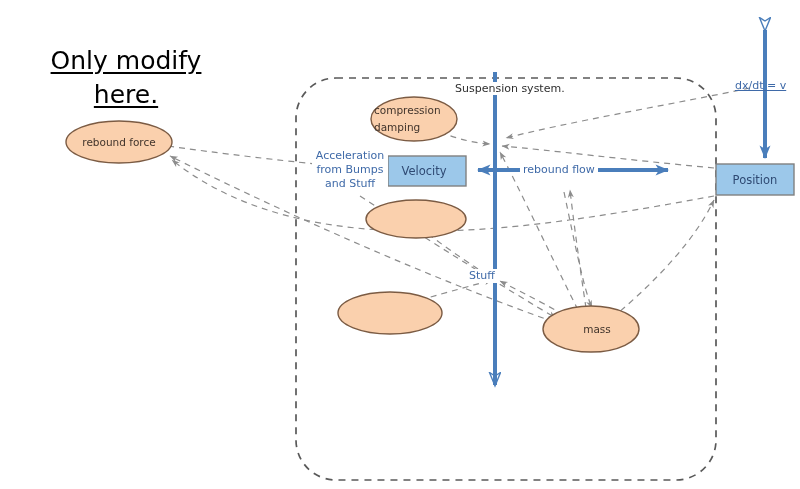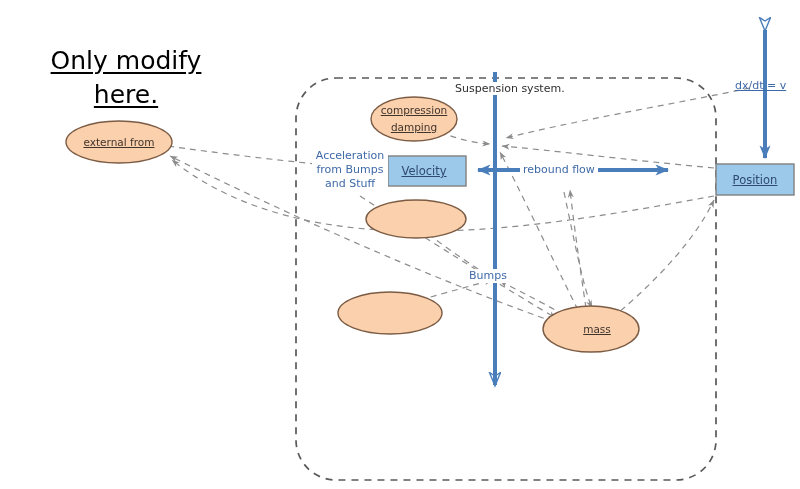--- a/index.html
+++ b/index.html
@@ -10,24 +10,23 @@
     overflow:hidden;
     font-family:"DejaVu Sans","Liberation Sans",sans-serif;
     margin-left:8px;
   }
   #svgroot{position:absolute;left:0;top:0;width:800px;height:489px;}
 
   
   .node-label{
     position:absolute;
     display:flex;align-items:center;justify-content:center;
-    text-align:center;
+    text-align:left;
     pointer-events:none;
     color:#3d2b1f;
-    text-decoration:underline;
   }
   .ellipse-label{
     font-size:10.5px;
     line-height:13px;
     color:#41342b;
     font-family:"DejaVu Sans","Liberation Sans",sans-serif;
   }
   .box-label{
     font-size:11.5px;
     color:#2f4a73;
@@ -154,32 +153,32 @@
   <div class="title-note">
     <span>Only modify</span><br>
     <span>here.</span>
   </div>
 
   <div class="plain-label" style="left:445px;top:82px;padding:0 2px;">Suspension system.</div>
 
   <div class="node-label box-label" style="left:380px;top:156px;width:72px;height:30px;">Velocity</div>
   <div class="node-label box-label" style="left:708px;top:164px;width:78px;height:31px;">Position</div>
 
-  <div class="node-label ellipse-label" style="left:58px;top:131px;width:106px;height:22px;">external from</div>
+  <div class="node-label ellipse-label" style="left:58px;top:131px;width:106px;height:22px;">rebound force</div>
 
   <div class="node-label ellipse-label" style="left:366px;top:101px;width:80px;height:36px;line-height:17px;">compression damping</div>
 
 
 
   <div class="node-label ellipse-label" style="left:535px;top:319px;width:108px;height:20px;">mass</div>
 
 
   <div class="flow-label" style="left:512px;top:163px;padding:0 3px;">rebound flow</div>
 
-  <div class="flow-label" style="left:459px;top:269px;padding:0 2px;">Bumps</div>
+  <div class="flow-label" style="left:459px;top:269px;padding:0 2px;">Stuff</div>
 
   <div class="flow-label multi" style="left:304px;top:148px;width:72px;text-align:center;padding:1px 2px;">
     <span>Acceleration</span><br>
     <span>from Bumps</span><br>
     <span>and Stuff</span>
   </div>
 
   <div class="annot-label" style="left:727px;top:79px;">dx/dt = v</div>
 
 </div>

